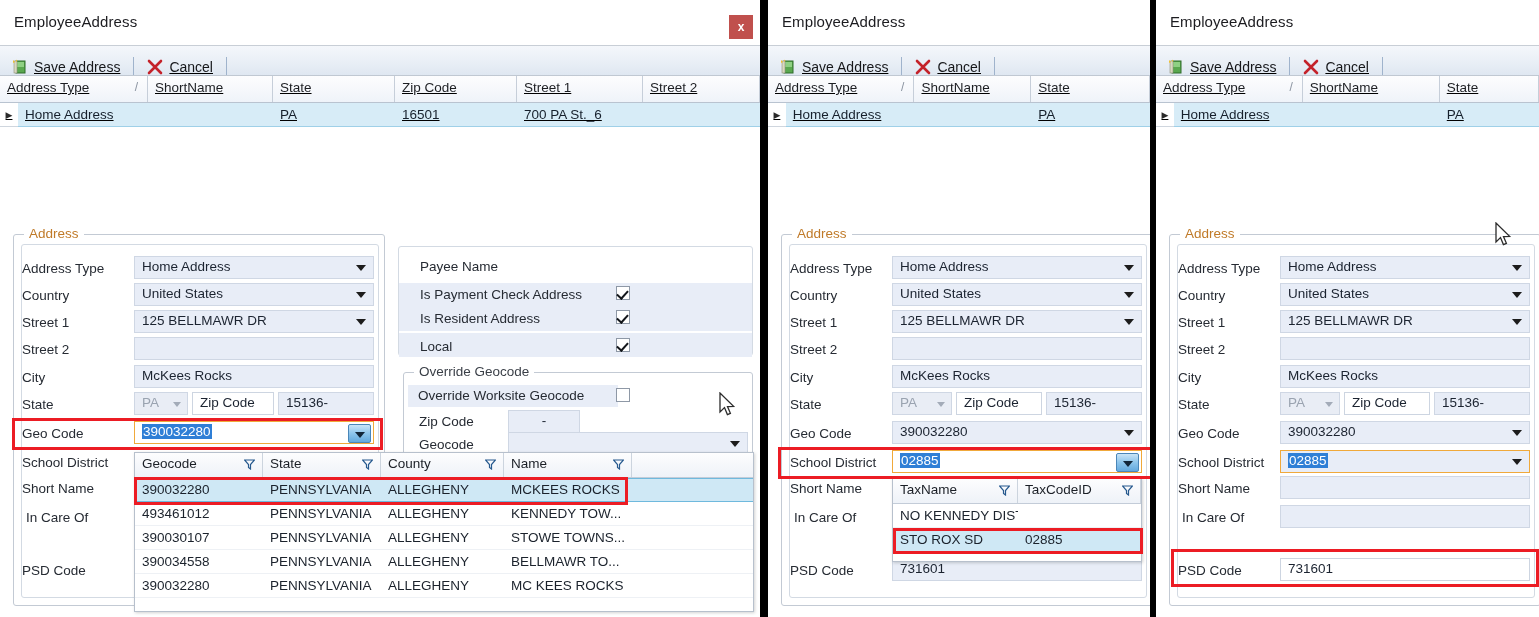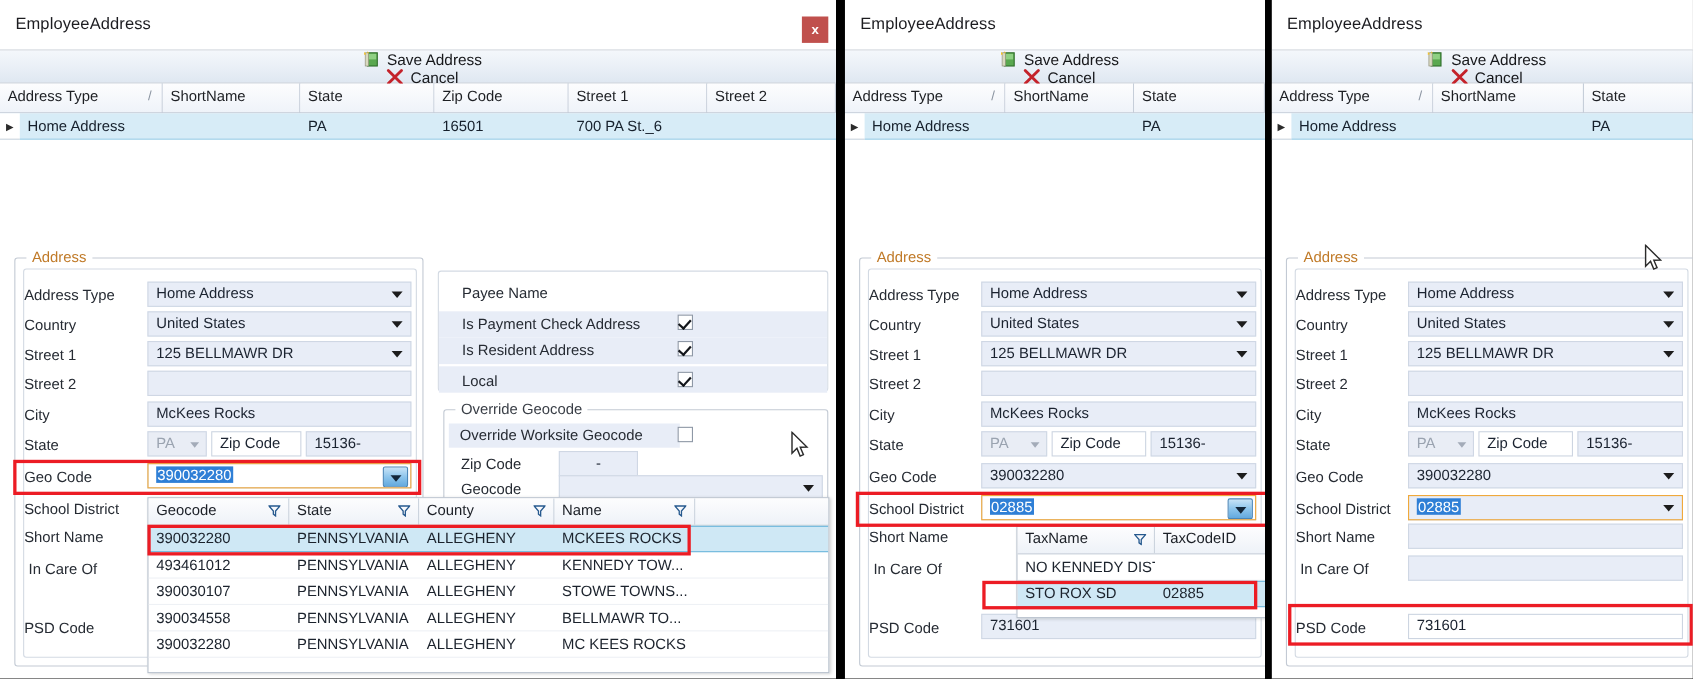--- a/index.html
+++ b/index.html
@@ -16,20 +16,21 @@
     background: #000;
   }
 
   
   .panel {
     position: absolute;
     top: 0;
     height: 617px;
     background: #ffffff;
     overflow: hidden;
+    text-decoration: underline;
   }
   #panel1 { left: 0px;    width: 760px; }
   #panel2 { left: 768px;  width: 382px; }
   #panel3 { left: 1156px; width: 383px; }
 
   .title-bar {
     position: relative;
     height: 46px;
     background: #ffffff;
     border-bottom: 1px solid #c8ced6;
@@ -54,23 +55,22 @@
     cursor: pointer;
   }
 
   
   .toolbar {
     position: relative;
     height: 30px;
     background: linear-gradient(to bottom, #f4f7fb 0%, #e9eff6 55%, #dfe7f1 100%);
     border-bottom: 1px solid #c0c8d2;
     display: flex;
-    align-items: center;
+    align-items: flex-end;
     padding-left: 8px;
-    flex-direction: column;
   }
   .tb-item {
     display: flex;
     align-items: center;
     gap: 6px;
     font-size: 14px;
     color: #16171a;
     cursor: pointer;
     padding: 0 4px;
     white-space: nowrap;
@@ -626,21 +626,21 @@
     </div>
 
     <div class="frm-label" style="left:22px; top:481px;">Short Name</div>
     <div class="frm-label" style="left:26px; top:510px;">In Care Of</div>
 
     <div class="frm-label" style="left:22px; top:563px;">PSD Code</div>
     <div class="fld" style="left:124px; top:558px; width:250px;">
       <span>731601</span>
     </div>
 
-    <div class="popup" style="left:124px; top:478px; width:250px; height:84px;margin-left:32px;">
+    <div class="popup" style="left:124px; top:478px; width:250px; height:84px;">
       <div class="pop-head">
         <div class="ph-cell" style="width:125px">
           <span>TaxName</span>
           <span class="funnel">
             <svg width="11" height="11" viewBox="0 0 11 11">
                 <path d="M0.5 1 L10.5 1 L6.5 5.5 L6.5 10 L4.5 8.5 L4.5 5.5 Z" fill="none" stroke="#26598e" stroke-width="1.2"></path>
               </svg>
           </span>
         </div>
         <div class="ph-cell" style="width:123px">

